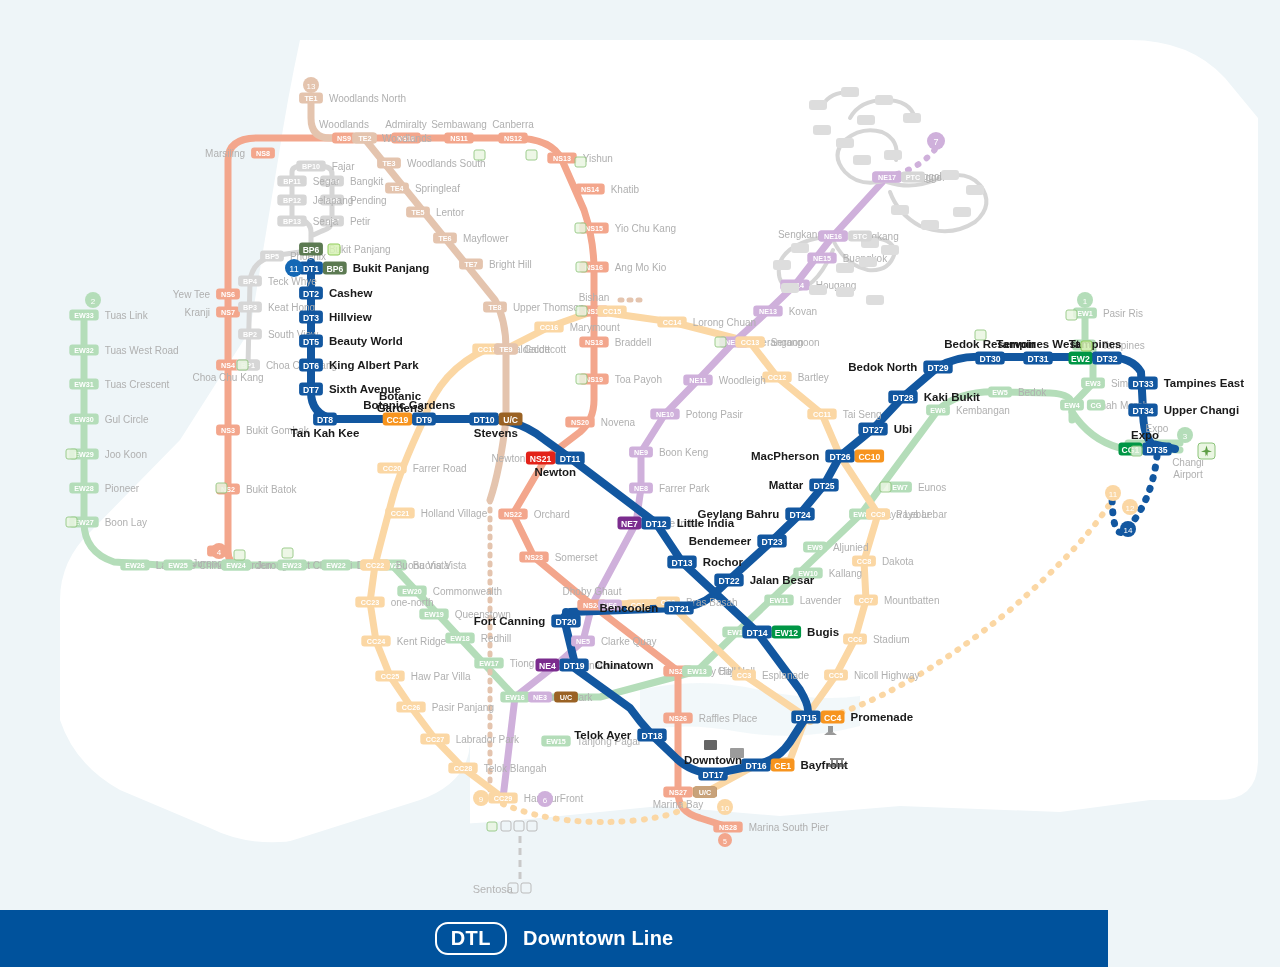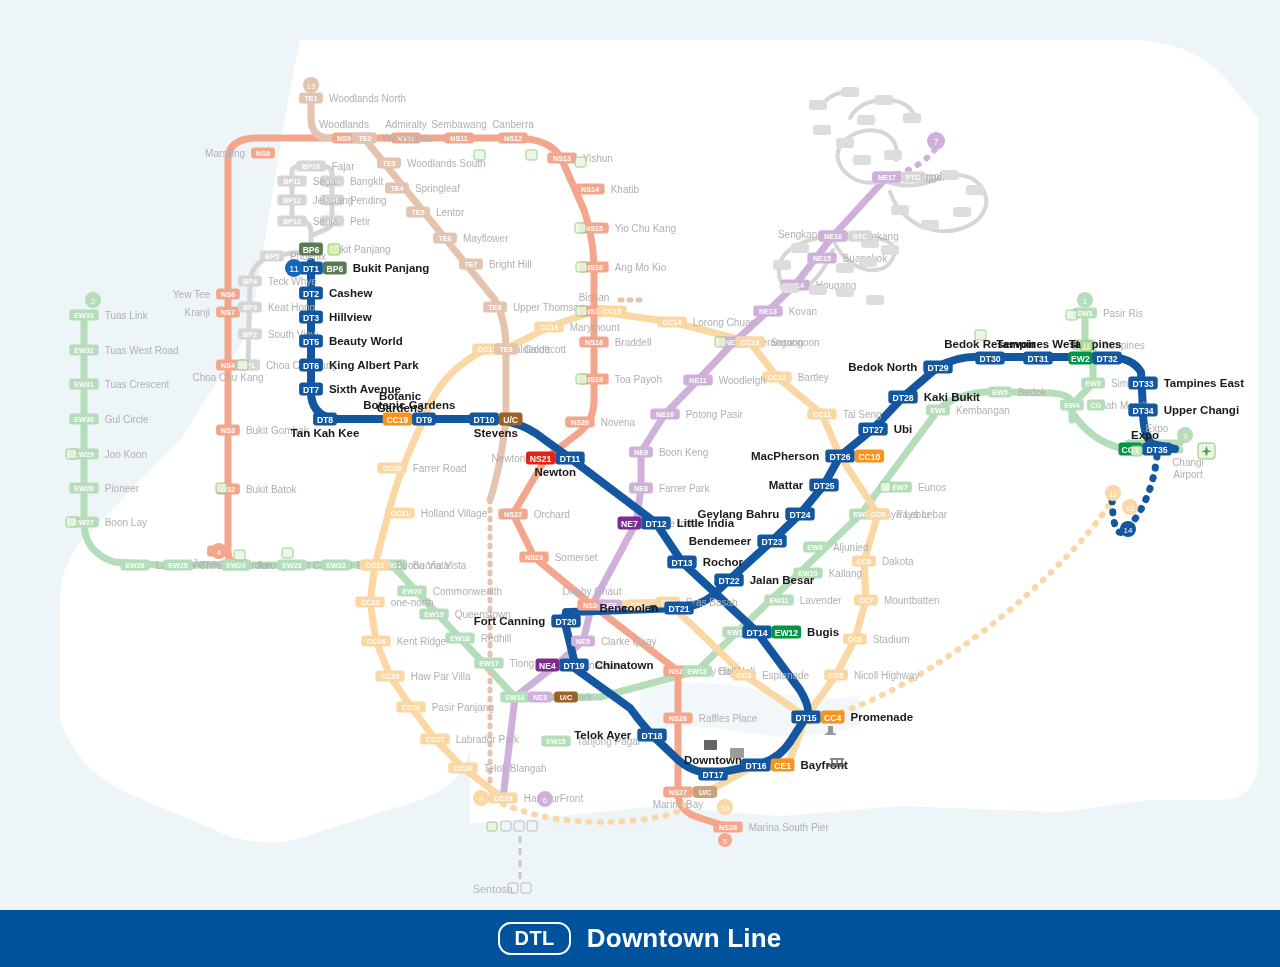--- a/index.html
+++ b/index.html
@@ -1,25 +1,25 @@
 <!DOCTYPE html>
 <html><head>
 <meta charset="utf-8">
 <style>
   html,body{margin:0;padding:0;}
   body{width:1280px;height:967px;overflow:hidden;background:#eef5f8;
        font-family:"Liberation Sans","DejaVu Sans",sans-serif;}
   #stage{position:relative;width:1280px;height:967px;}
   #map{position:absolute;left:0;top:0;width:1280px;height:910px;}
-  .footer{position:absolute;left:0;bottom:0;width:1280px;height:57px;
+  .footer{position:absolute;left:0;bottom:0;width:1108px;height:57px;
           background:#00529c;display:flex;align-items:center;justify-content:center;}
   .footer .badge{border:2px solid #fff;border-radius:13px;color:#fff;
           font-size:20px;font-weight:bold;letter-spacing:.5px;
           padding:4px 14px 5px;margin-right:16px;line-height:1;}
-  .footer .ftitle{color:#fff;font-size:26px;font-weight:bold;letter-spacing:.2px;}
+  .footer .ftitle{color:#fff;font-size:20px;font-weight:bold;letter-spacing:.2px;}
   text{font-family:"Liberation Sans","DejaVu Sans",sans-serif;}
 </style>
 </head>
 <body>
 
 <div id="stage">
 
   <svg id="map" viewBox="0 0 1280 910">
     <defs>
       <clipPath id="clipAll">

